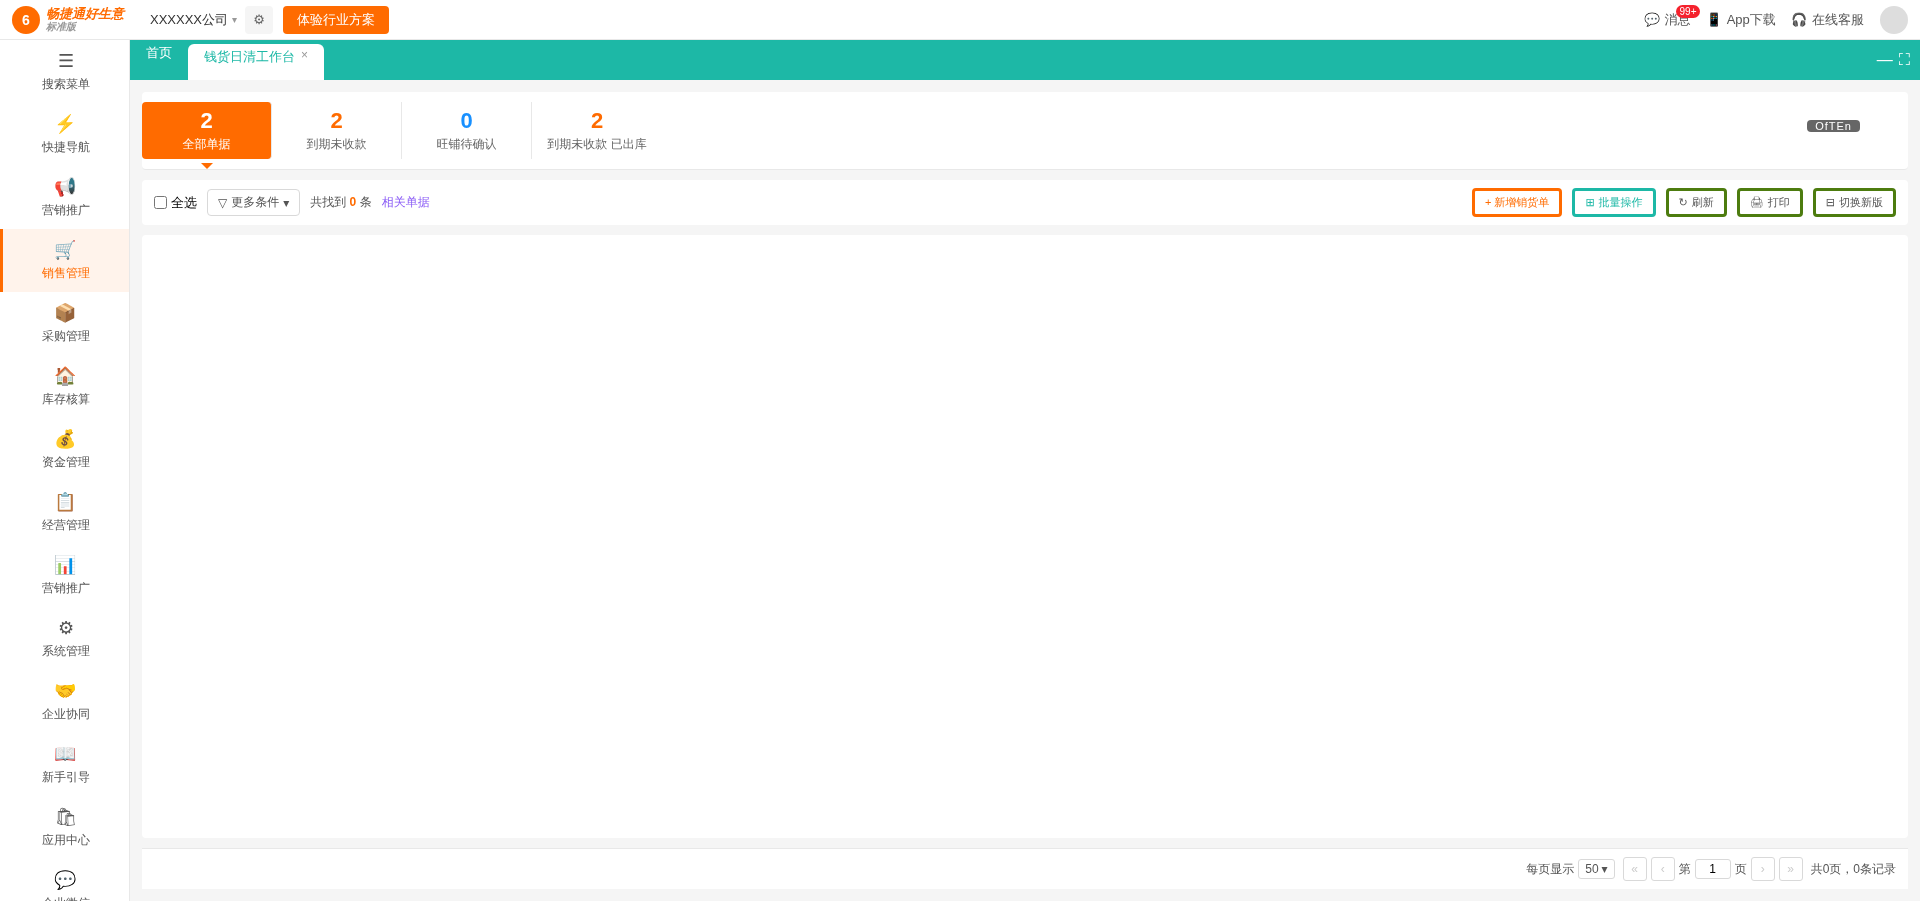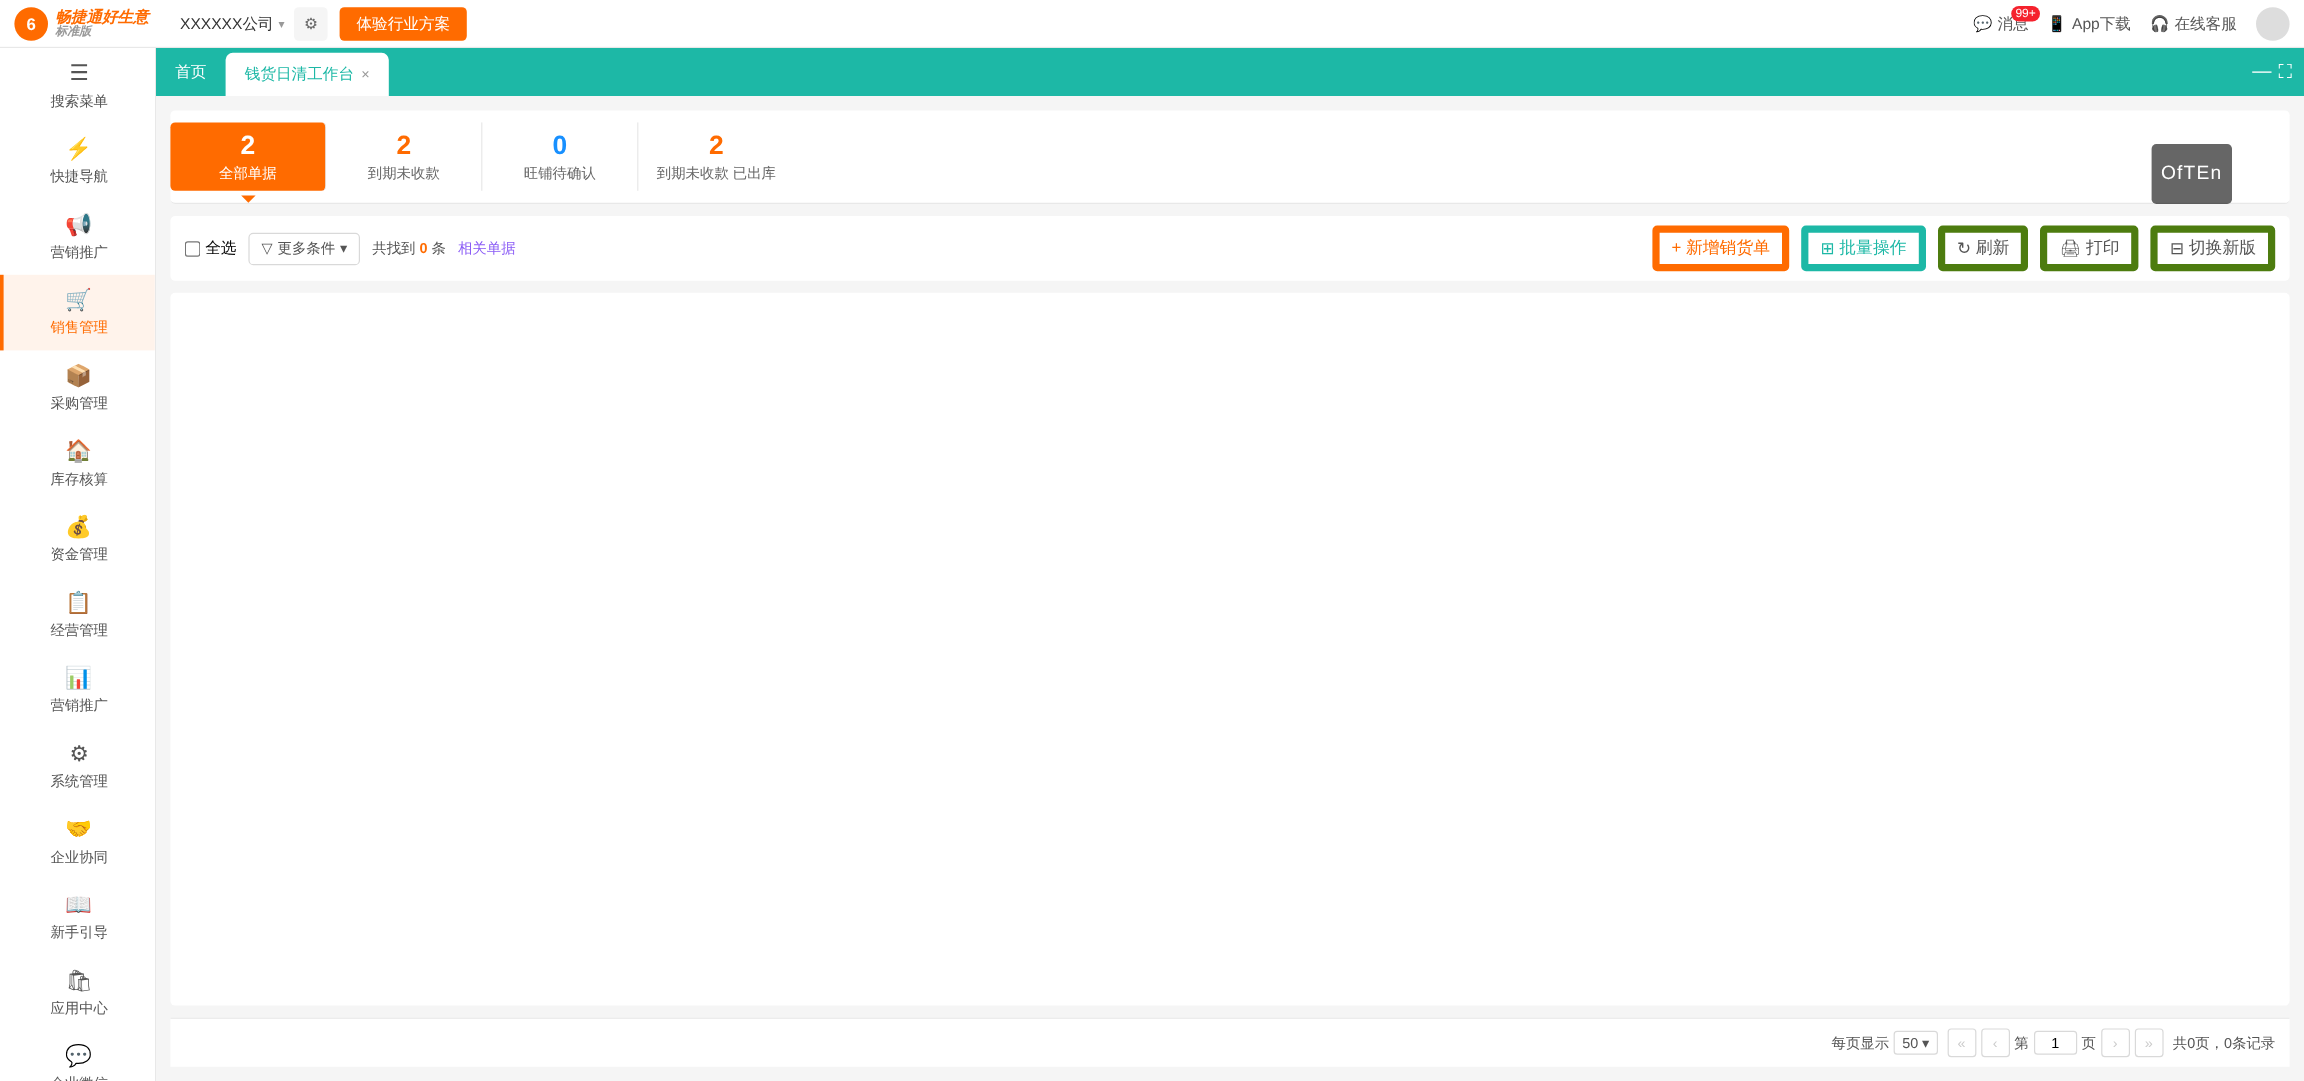--- a/index.html
+++ b/index.html
@@ -105,22 +105,22 @@
     .tab-bar {
       height: 40px;
       background: #1db8a6;
       display: flex;
       align-items: center;
       padding: 0 0;
       flex-shrink: 0;
     }
     .tab-item {
       height: 40px;
-      display: flex; align-items: center;
-      padding: 16px 16px;
+      display: flex; 
+      padding: 4px 16px;
       color: #fff; font-size: 13px; cursor: pointer;
       position: relative;
     }
     .tab-item.home { background: #1db8a6; }
     .tab-item.active {
       background: #fff; color: #1db8a6;
       border-radius: 6px 6px 0 0;
       margin-top: 4px; height: 36px;
     }
     .tab-close {
@@ -192,22 +192,22 @@
       display: flex; align-items: center; gap: 4px;
       padding: 4px 10px; border: 1px solid #d9d9d9;
       border-radius: 4px; cursor: pointer; color: #555; font-size: 12px;
     }
     .found-text { font-size: 12px; color: #555; }
     .found-count { color: #ff6b00; font-weight: bold; }
     .related-link { color: #8b5cf6; cursor: pointer; font-size: 12px; }
     .action-btn {
       display: flex; align-items: center; gap: 4px;
       padding: 4px 10px; border-radius: 4px;
-      cursor: pointer; font-size: 14px;
-      color: #555; border: 6px solid #4d7c0f; background: #fff;
+      cursor: pointer; font-size: 11px;
+      color: #555; border: 3px solid #4d7c0f; background: #fff;
     }
     .action-btn.primary {
       background: #fff; color: #ff6b00; border-color: #ff6b00;
     }
     .action-btn.teal { color: #1db8a6; border-color: #1db8a6; }
     .action-btn.switch { background: #fff; color: #555; }
 
     
     .table-area {
       flex: 1;
@@ -249,21 +249,21 @@
     .page-btn.disabled { color: #ccc; cursor: default; }
     .page-input {
       border: 1px solid #d9d9d9; border-radius: 3px;
       padding: 2px 6px; width: 36px; text-align: center; font-size: 12px;
     }
 
     
     .wx-badge {
       position: fixed; right: 60px; top: 120px;
       background: rgba(0,0,0,0.6); color: #fff;
-      padding: 16px 8px; border-radius: 4px; font-size: 16px;
+      padding: 0 8px; border-radius: 4px; font-size: 11px;
       letter-spacing: 1px;
     }
   </style>
 </head>
 <body>
 
 <div class="top-bar">
   <div class="top-bar-logo">
     <div class="logo-icon">
       <span>6</span>

